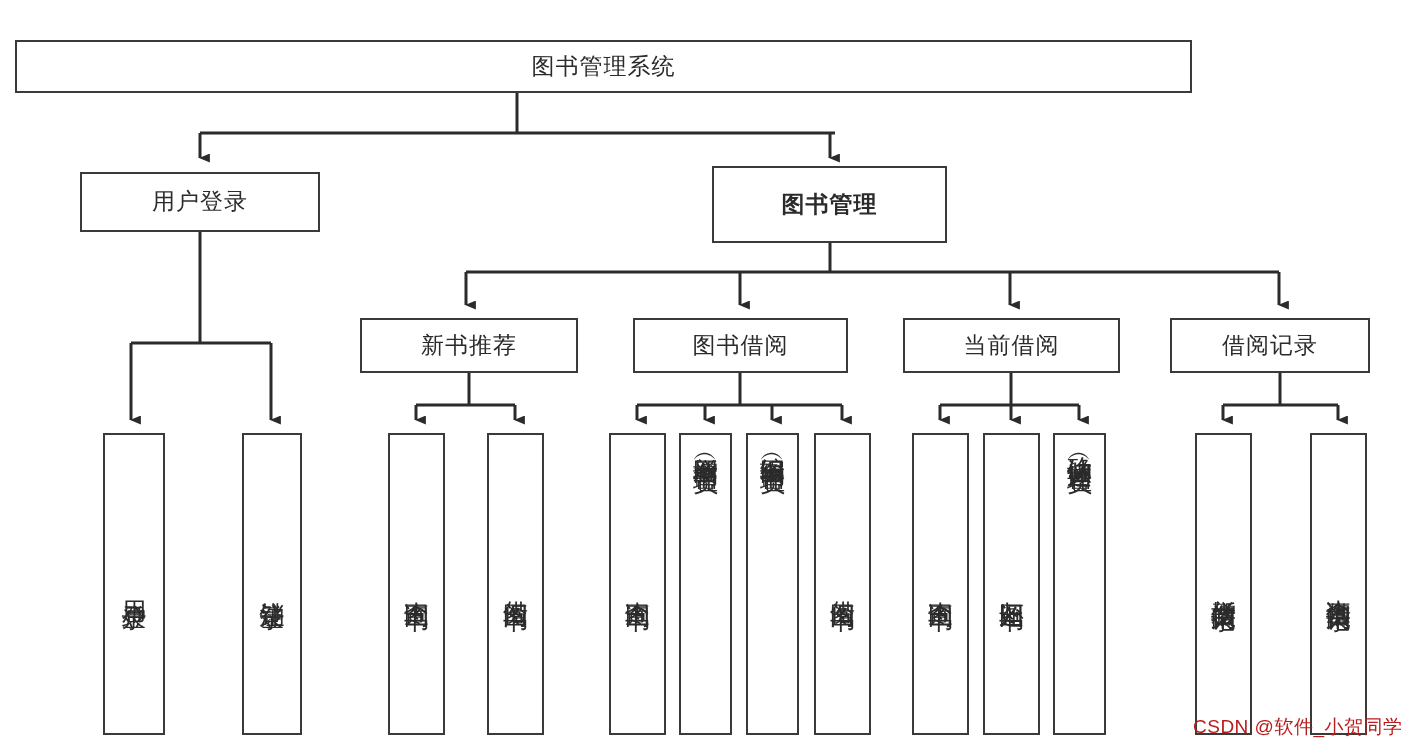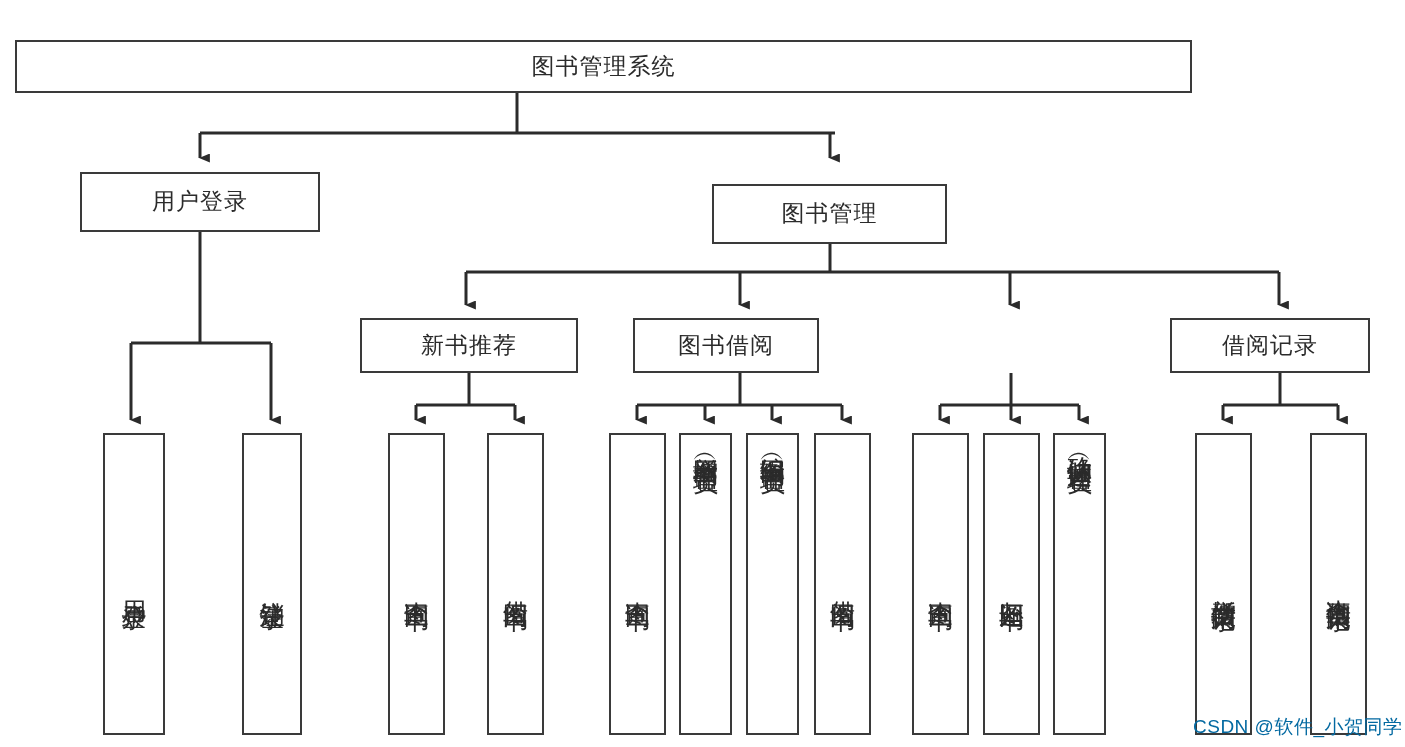--- a/index.html
+++ b/index.html
@@ -57,21 +57,21 @@
     line-height: 1.0;
     letter-spacing: 2px;
     white-space: nowrap;
     margin: 0 auto;
   }
   .node.vertical.centered {
     align-items: center;
   }
   .watermark {
     position: absolute;
-    color: #0369a1;
+    color: #b91c1c;
     font-size: 19px;
     letter-spacing: 0.5px;
     white-space: nowrap;
     z-index: 3;
     user-select: none;
   }
 </style>
 </head>
 <body>
 
@@ -129,36 +129,39 @@
   </svg>
 
   <div class="node horizontal" style="left:15px; top:12px; width:1177px; height:53px;margin-top:28px;">
     <span class="node-label">图书管理系统</span>
   </div>
 
   <div class="node horizontal" style="left:80px; top:172px; width:240px; height:60px;">
     <span class="node-label">用户登录</span>
   </div>
 
-  <div class="node horizontal" style="left:712px; top:184px; width:235px; height:60px;">
+  <div class="node horizontal" style="left:712px; top:166px; width:235px; height:77px;font-weight:bold;">
     <span class="node-label">图书管理</span>
   </div>
 
   <div class="node vertical centered" style="left:103px; top:433px; width:62px; height:302px;">
     <span class="node-label">用户登录</span>
   </div>
   <div class="node vertical centered" style="left:242px; top:433px; width:60px; height:302px;">
     <span class="node-label">注销登录</span>
   </div>
 
   <div class="node horizontal" style="left:360px; top:318px; width:218px; height:55px;justify-content:center;">
     <span class="node-label">新书推荐</span>
   </div>
-  <div class="node horizontal" style="left:633px; top:318px; width:186px; height:55px;font-family:Liberation Serif, serif;">
+  <div class="node horizontal" style="left:633px; top:318px; width:215px; height:55px;font-family:Liberation Serif, serif;">
     <span class="node-label">图书借阅</span>
+  </div>
+  <div class="node horizontal" style="left:903px; top:318px; width:217px; height:55px;">
+    <span class="node-label">当前借阅</span>
   </div>
   <div class="node horizontal" style="left:1170px; top:318px; width:200px; height:55px;">
     <span class="node-label">借阅记录</span>
   </div>
 
   <div class="node vertical centered" style="left:388px; top:433px; width:57px; height:302px;">
     <span class="node-label">查询图书</span>
   </div>
   <div class="node vertical centered" style="left:487px; top:433px; width:57px; height:302px;">
     <span class="node-label">借阅图书</span>

